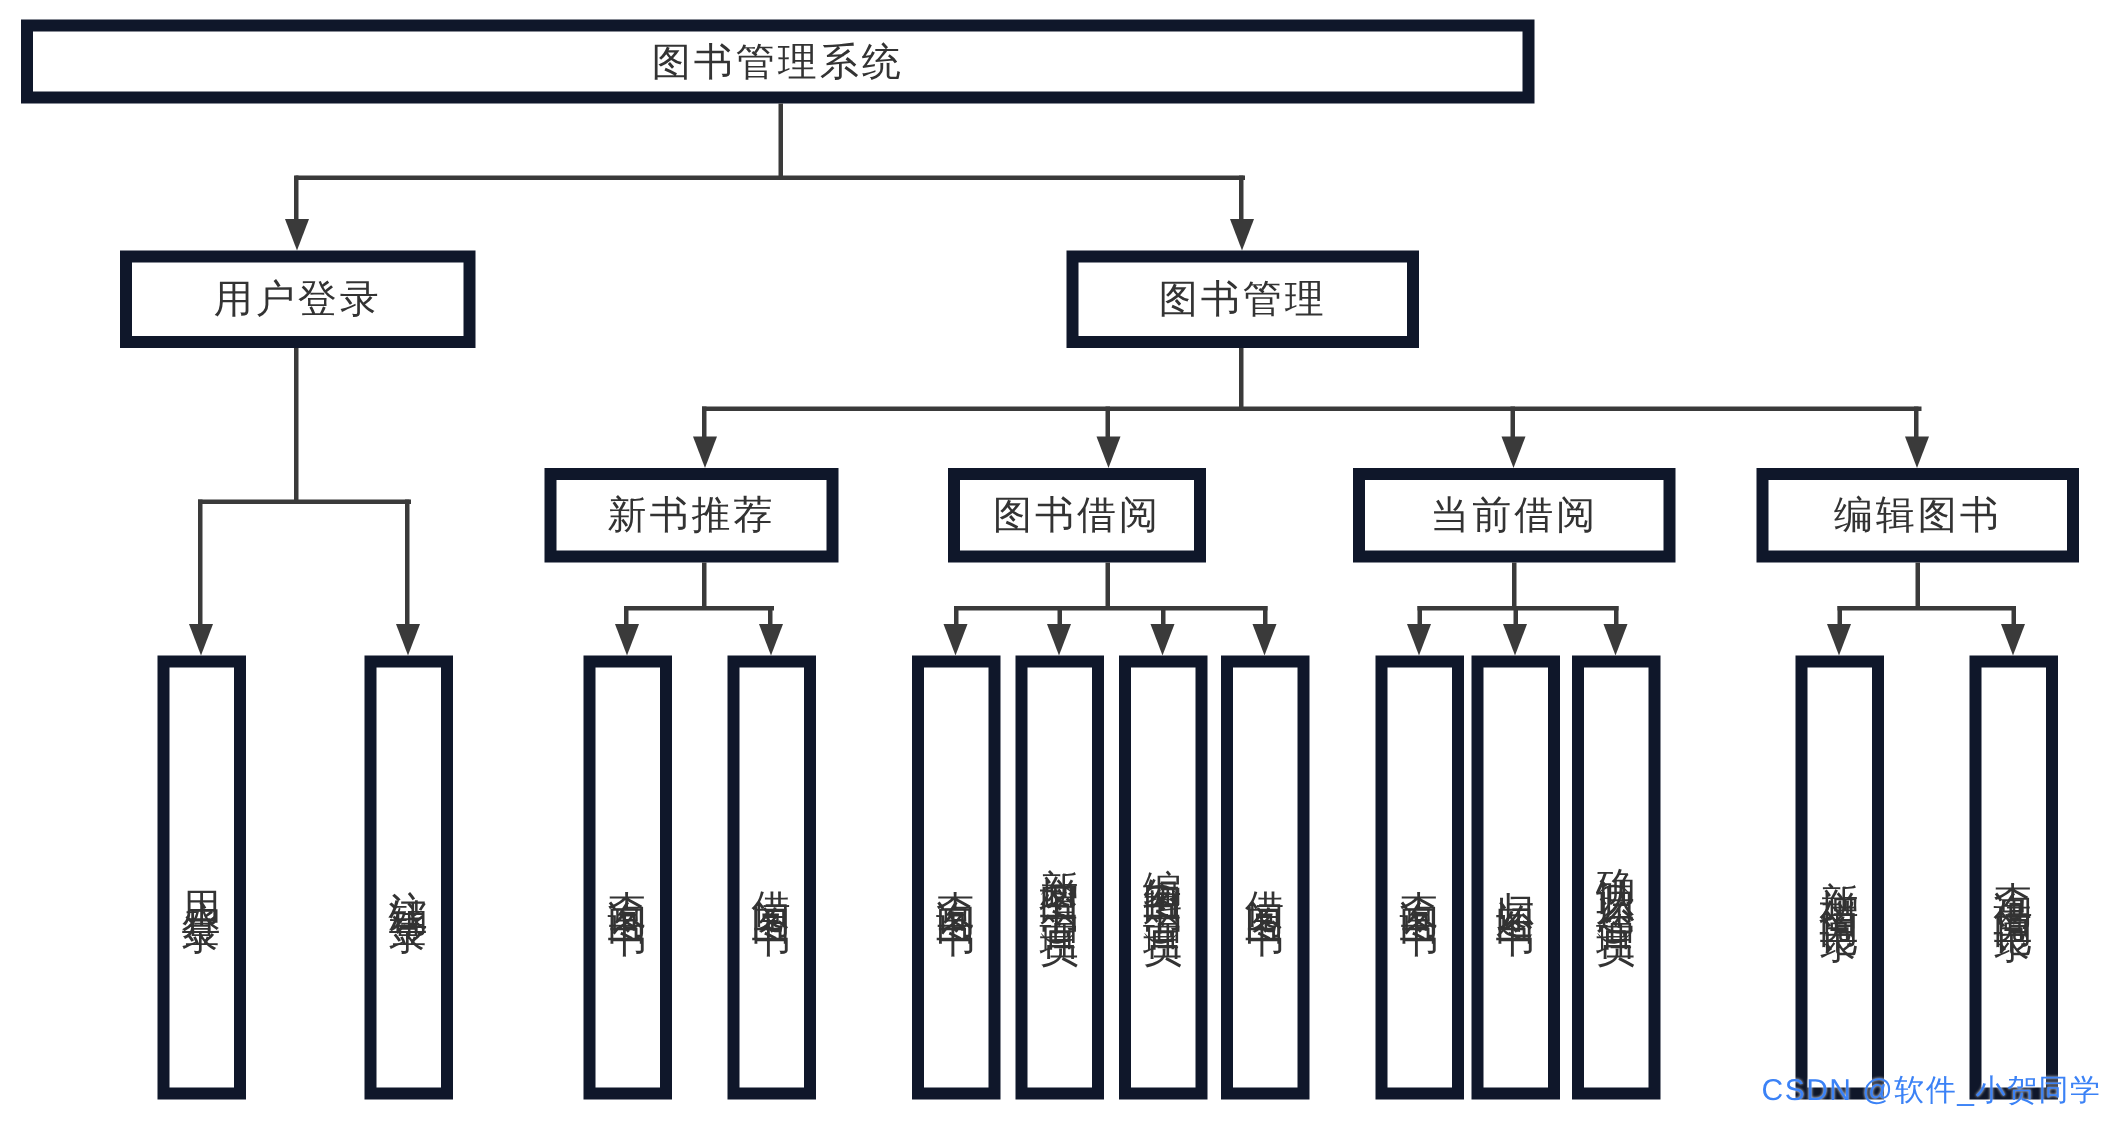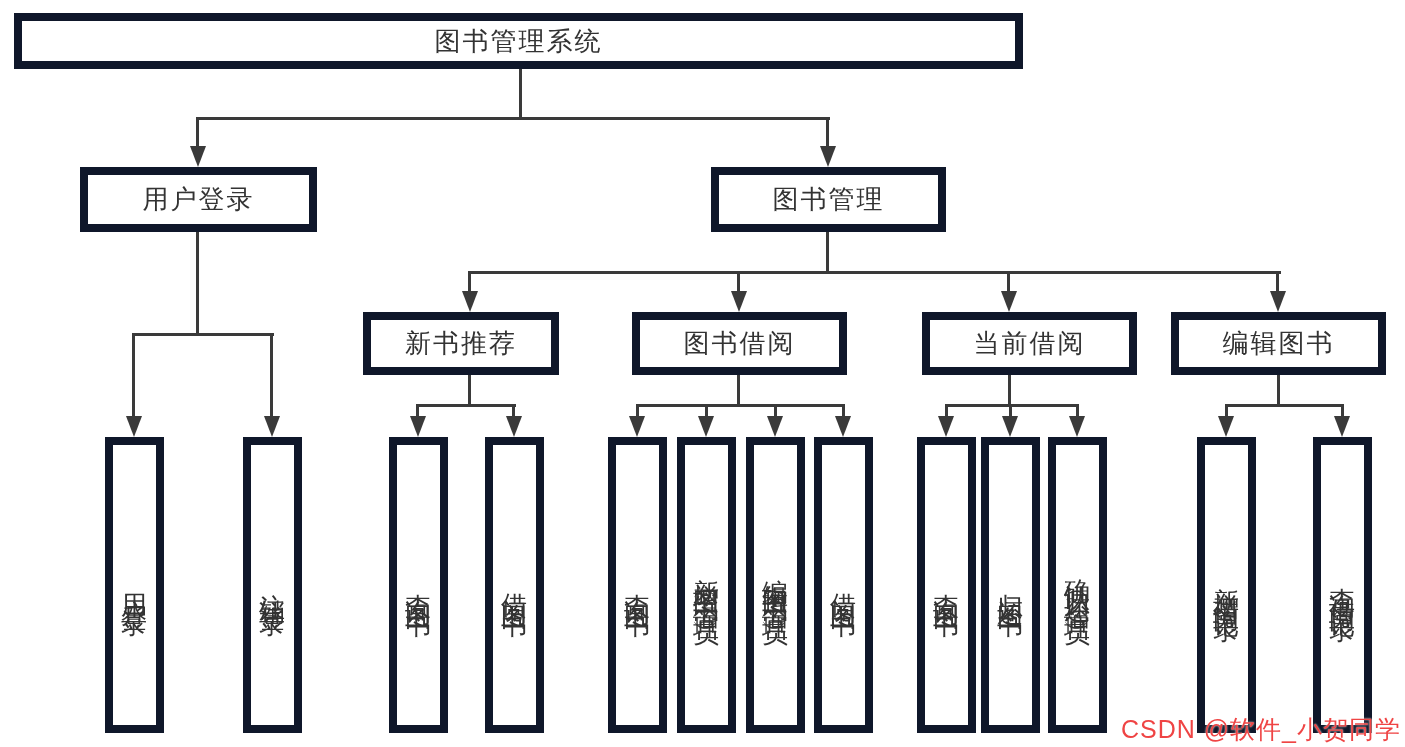--- a/index.html
+++ b/index.html
@@ -42,23 +42,23 @@
   .arrow{
     position:absolute;
     width:0;height:0;
     border-left:8px solid transparent;
     border-right:8px solid transparent;
     border-top:21px solid #3a3a3a;
   }
   .watermark{
     position:absolute;
     right:4px;top:713px;
-    font-size:25px;
+    font-size:20px;
     letter-spacing:1px;
-    color:#ef4444;
+    color:#3b82f6;
     text-shadow:0 0 2px #ffffff;
     white-space:nowrap;
   }
 </style>
 </head>
 <body>
 
 <div class="canvas">
 
   <div class="box" style="left:14px;top:13px;width:1009px;height:56px;">
@@ -68,24 +68,24 @@
   <div class="box" style="left:80px;top:167px;width:237px;height:65px;">
     <span class="h-label">用户登录</span>
   </div>
   <div class="box" style="left:711px;top:167px;width:235px;height:65px;">
     <span class="h-label">图书管理</span>
   </div>
 
   <div class="box" style="left:363px;top:312px;width:196px;height:63px;">
     <span class="h-label">新书推荐</span>
   </div>
-  <div class="box" style="left:632px;top:312px;width:215px;height:63px;">
+  <div class="box" style="left:632px;top:312px;width:172px;height:63px;">
     <span class="h-label">图书借阅</span>
   </div>
-  <div class="box" style="left:922px;top:312px;width:215px;height:63px;">
+  <div class="box" style="left:902px;top:312px;width:215px;height:63px;">
     <span class="h-label">当前借阅</span>
   </div>
   <div class="box" style="left:1171px;top:312px;width:215px;height:63px;">
     <span class="h-label">编辑图书</span>
   </div>
 
   <div class="box leaf" style="left:105px;top:437px;width:59px;height:296px;">
     <span class="v-text">用户登录</span>
   </div>
   <div class="box leaf" style="left:243px;top:437px;width:59px;height:296px;">

